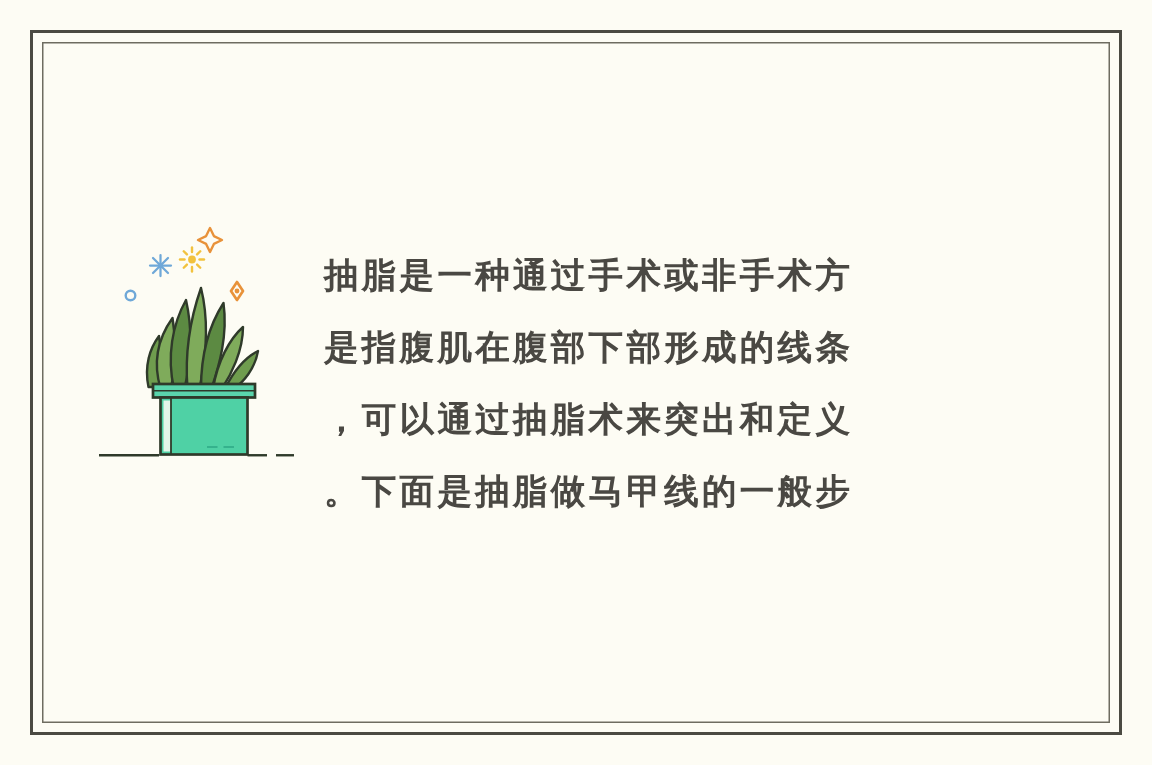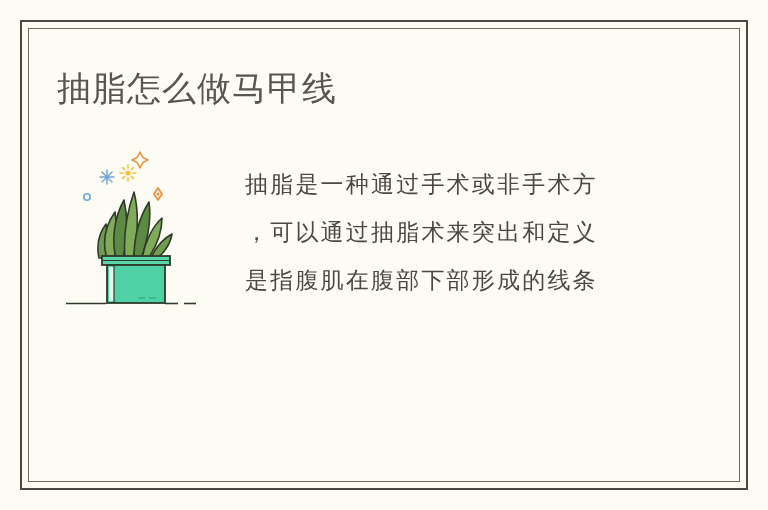--- a/index.html
+++ b/index.html
@@ -57,43 +57,43 @@
     top: 140px;
     width: 150px;
     height: 170px;
   }
   .illustration svg {
     display: block;
   }
   
   .body-copy {
     position: absolute;
-    left: 245px;
+    left: 216px;
     top: 160px;
     width: 416px;
+    font-weight: bold;
   }
   .body-line {
     font-size: 23px;
     line-height: 48px;
     height: 48px;
     color: #4A4843;
     letter-spacing: 2.2px;
     font-family: "DejaVu Sans", "Liberation Sans", sans-serif;
     white-space: nowrap;
   }
 </style>
 </head>
 <body>
 
 <div id="page">
 
   <div class="frame-outer"></div>
   <div class="frame-inner"></div>
 
-  <div class="title">抽脂怎么做马甲线</div>
 
   <div class="illustration">
     <svg width="150" height="170" viewBox="0 0 150 170" xmlns="http://www.w3.org/2000/svg">
 
       <g>
         <path d="M80 12 L82.6 17.4 L88 20 L82.6 22.6 L80 28 L77.4 22.6 L72 20 L77.4 17.4 Z" fill="none" stroke="#E8923A" stroke-width="1.6" stroke-linejoin="round"></path>
       </g>
 
       <g stroke="#6FA8D8" stroke-width="1.5" stroke-linecap="round">
         <line x1="47" y1="30" x2="47" y2="44"></line>
@@ -158,17 +158,18 @@
         <line x1="6" y1="163.5" x2="46" y2="163.5" stroke="#2F3A2A" stroke-width="1.6"></line>
         <line x1="105" y1="163.5" x2="118" y2="163.5" stroke="#2F3A2A" stroke-width="1.6"></line>
         <line x1="124" y1="163.5" x2="136" y2="163.5" stroke="#2F3A2A" stroke-width="1.6"></line>
       </g>
 
     </svg>
   </div>
 
   <div class="body-copy">
     <div class="body-line">抽脂是一种通过手术或非手术方</div>
+    <div class="body-line">是指腹肌在腹部下部形成的线条</div>
     <div class="body-line">，可以通过抽脂术来突出和定义</div>
-    <div class="body-line">是指腹肌在腹部下部形成的线条</div>
+    <div class="body-line">。下面是抽脂做马甲线的一般步</div>
   </div>
 
 </div>
 
 </body></html>

